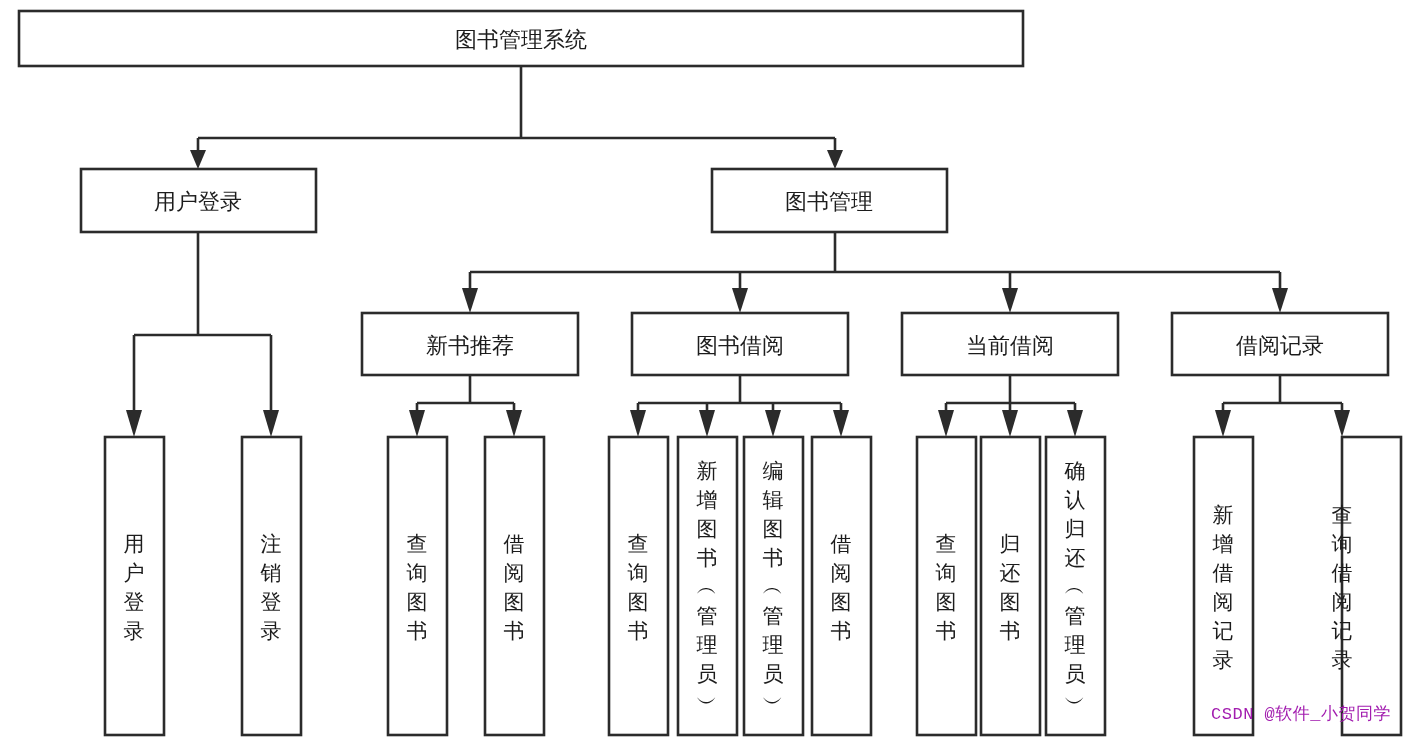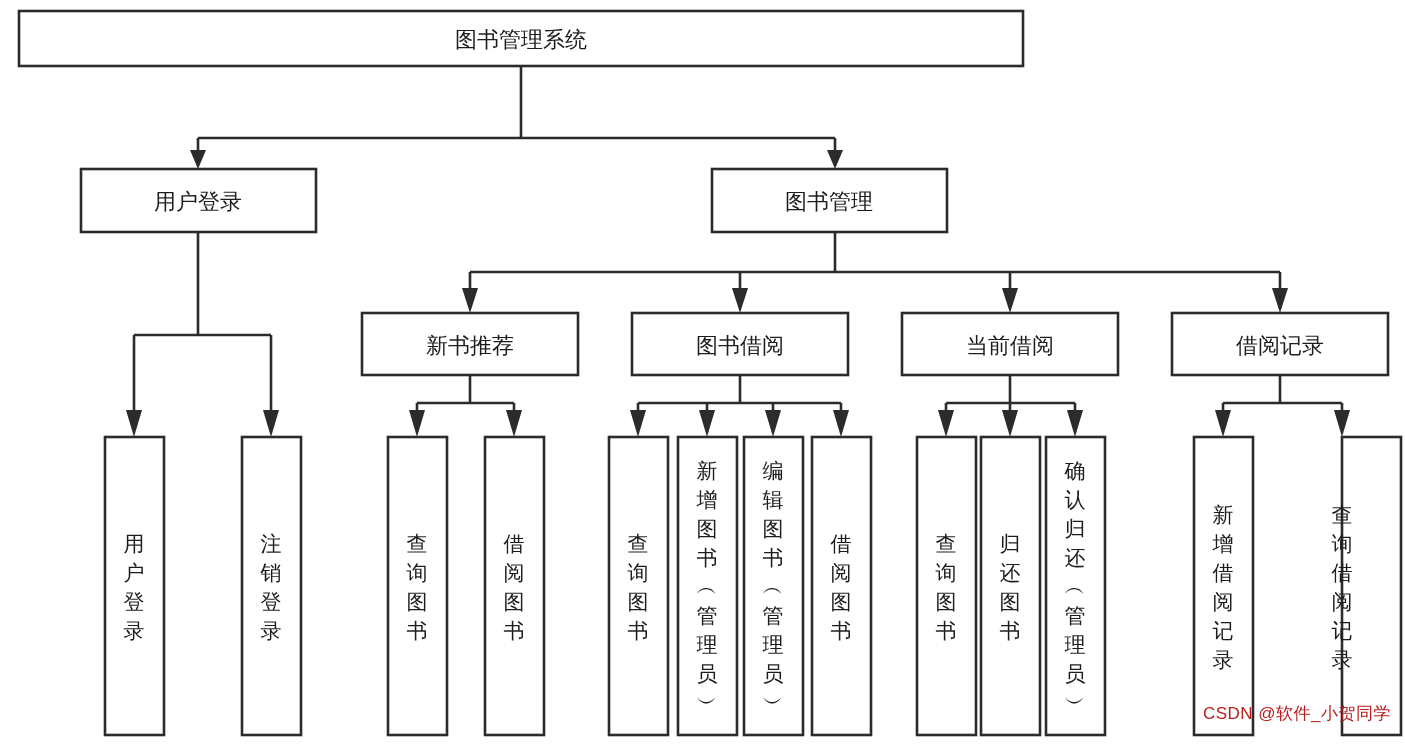--- a/index.html
+++ b/index.html
@@ -51,23 +51,23 @@
   .node-label-v {
     font-family: "DejaVu Sans", "Liberation Sans", sans-serif;
     font-size: 21px;
     fill: #1c1c1c;
     text-anchor: middle;
   }
   .watermark {
     position: absolute;
     right: 14px;
     bottom: 6px;
-    font-family: Liberation Sans, sans-serif;
+    font-family: Liberation Mono, monospace;
     font-size: 17px;
-    color: #b91c1c;
+    color: #a21caf;
     white-space: nowrap;
     letter-spacing: 0.5px;
     user-select: none;
   }
 </style>
 </head>
 <body>
 
 <div id="diagram-root">
 

